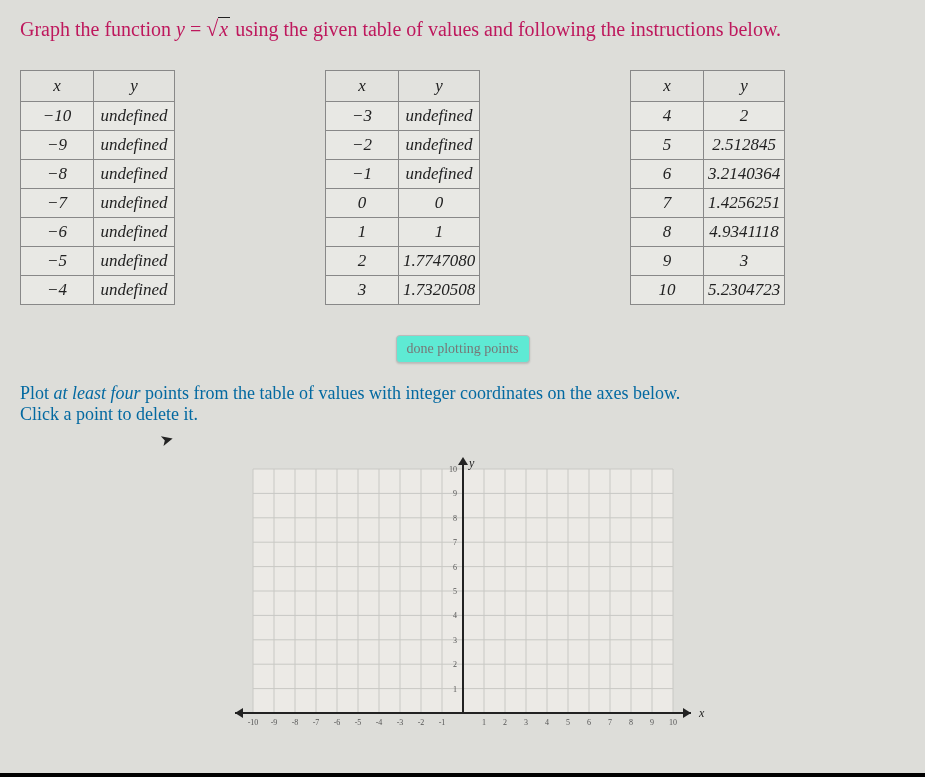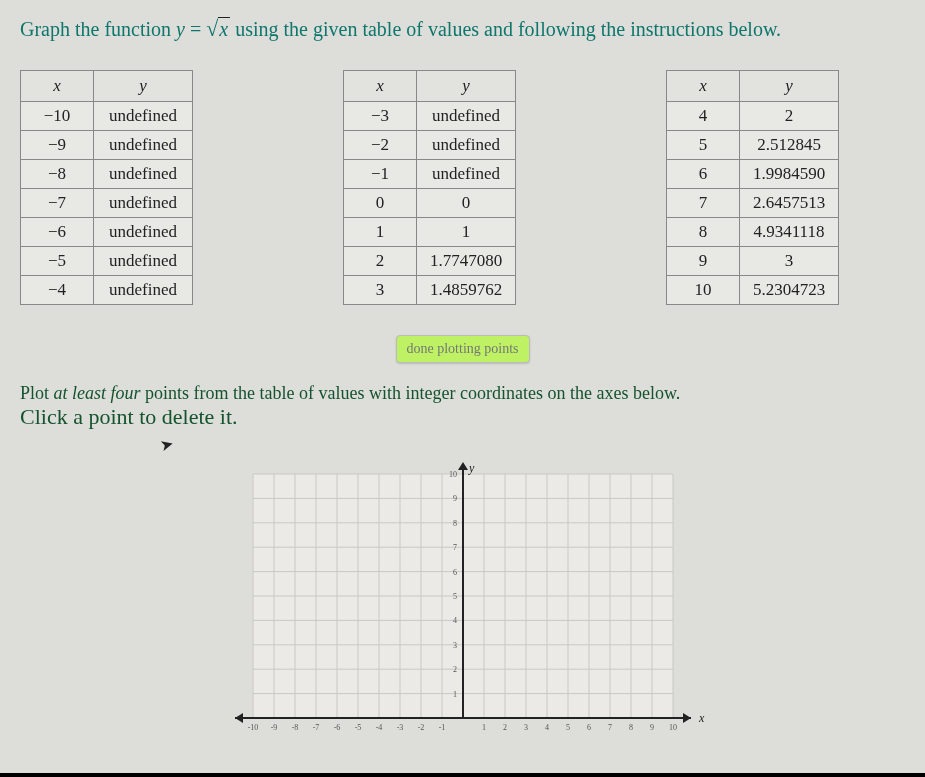--- a/index.html
+++ b/index.html
@@ -7,21 +7,21 @@
   padding: 16px 20px;
   font-family: Georgia, 'Times New Roman', serif;
   background: #ddddd9;
   color: #222;
   width: 925px;
   box-sizing: border-box;
 }
 .question {
   font-size: 20px;
   margin-bottom: 28px;
-  color: #0f766e;
+  color: #be185d;
 }
 .question .sqrt-wrap {
   display: inline-block;
   position: relative;
   white-space: nowrap;
 }
 .question .sqrt-sym {
   font-size: 22px;
 }
 .question .radicand {
@@ -33,56 +33,57 @@
   display: flex;
   gap: 150px;
   margin-bottom: 30px;
 }
 table.value-tbl {
   border-collapse: collapse;
   background: #e8e8e4;
 }
 table.value-tbl th, table.value-tbl td {
   border: 1px solid #888;
-  padding: 4px 10px;
+  padding: 4px 1px;
   font-size: 17px;
   text-align: center;
   min-width: 52px;
+  font-style: italic;
 }
 table.value-tbl th {
   font-style: italic;
   font-weight: normal;
   background: #e2e2de;
   padding: 5px 10px;
 }
 table.value-tbl td.y-val { min-width: 78px; }
 .btn-wrap {
   text-align: center;
   margin: 8px 0 20px 0;
 }
 .done-btn {
   display: inline-block;
   font-family: Georgia, serif;
   font-size: 14px;
   color: #777;
-  background: #bef264;
+  background: #5eead4;
   border: 1px solid #bbb;
   border-radius: 4px;
   padding: 5px 10px;
   box-shadow: 0 1px 2px rgba(0,0,0,.15);
 }
 .instruction {
   font-size: 18px;
   margin-bottom: 6px;
-  color: #14532d;
+  color: #0369a1;
   margin-top: 16px;
 }
 .instruction .hint {
   display:block;
-  font-size:22px;
+  font-size:18px;
 }
 .cursor {
   font-size: 16px;
   margin-left: 140px;
   margin-top: -2px;
   transform: rotate(-15deg);
   display:inline-block;
 }
 .graph-wrap {
   width: 100%;
@@ -181,21 +182,21 @@
       <tr>
           <td>1</td>
           <td class="y-val">1</td>
         </tr>
       <tr>
           <td>2</td>
           <td class="y-val">1.7747080</td>
         </tr>
       <tr>
           <td>3</td>
-          <td class="y-val">1.4859762</td>
+          <td class="y-val">1.7320508</td>
         </tr>
     </tbody>
   </table>
 
   <table class="value-tbl">
     <thead>
         <tr>
       <th>x</th>
       <th>y</th>
     </tr>
@@ -204,25 +205,25 @@
       <tr>
           <td>4</td>
           <td class="y-val">2</td>
         </tr>
       <tr>
           <td>5</td>
           <td class="y-val">2.512845</td>
         </tr>
       <tr>
           <td>6</td>
-          <td class="y-val">1.9984590</td>
+          <td class="y-val">3.2140364</td>
         </tr>
       <tr>
           <td>7</td>
-          <td class="y-val">2.6457513</td>
+          <td class="y-val">1.4256251</td>
         </tr>
       <tr>
           <td>8</td>
           <td class="y-val">4.9341118</td>
         </tr>
       <tr>
           <td>9</td>
           <td class="y-val">3</td>
         </tr>
       <tr>

